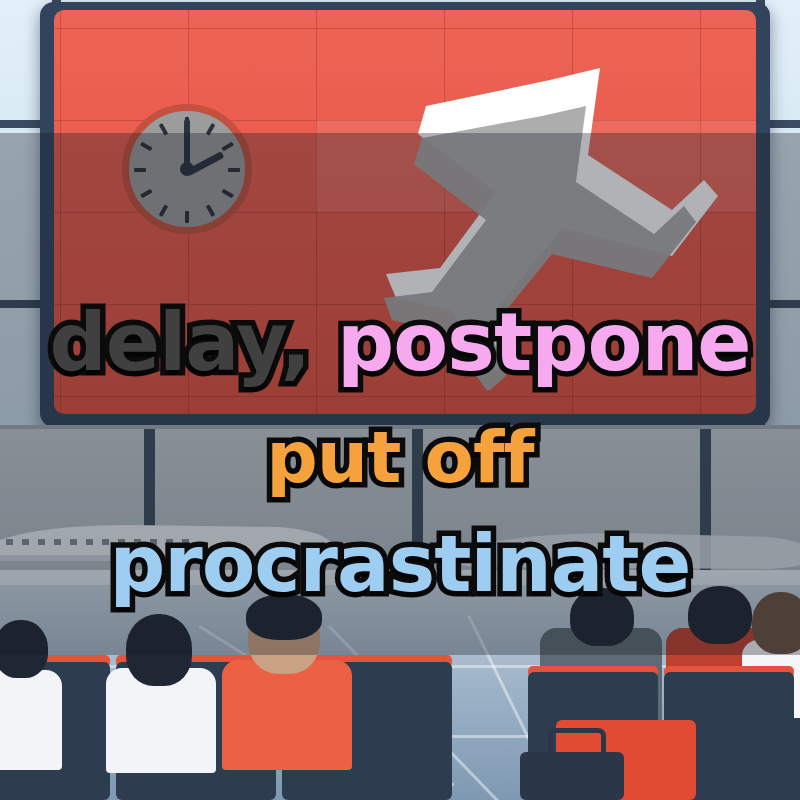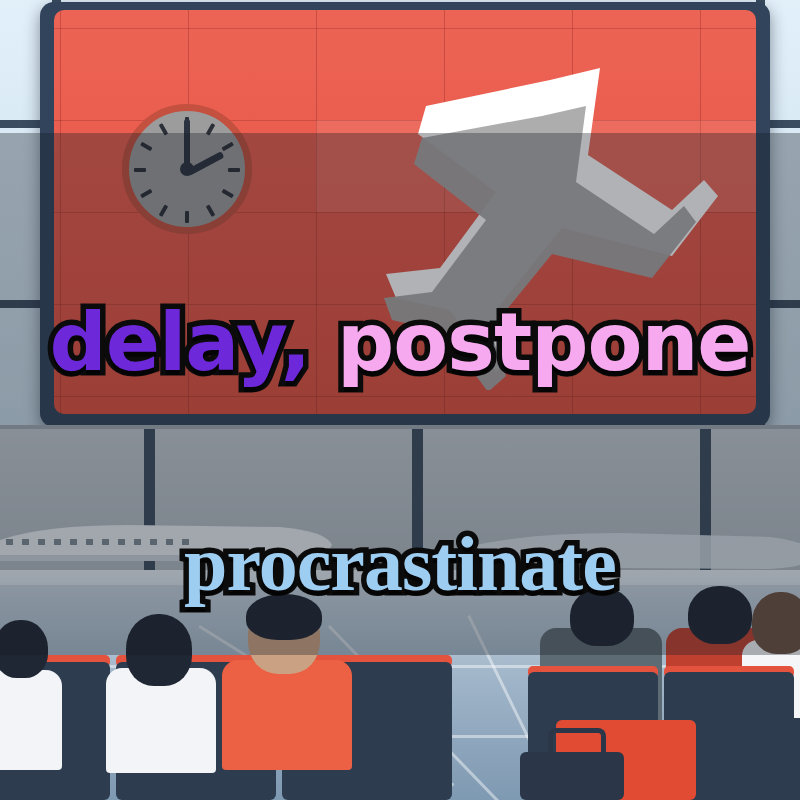--- a/index.html
+++ b/index.html
@@ -131,31 +131,31 @@
     text-align: center;
     font-family: "DejaVu Sans", "Liberation Sans", sans-serif;
     font-weight: 700;
     letter-spacing: -1px;
     white-space: nowrap;
     line-height: 1;
   }
   .ln1 { top: 183px;  font-size: 84px; }
   .ln2 { top: 303px;  font-size: 80px; }
   .ln3 { top: 421px;  font-size: 72px; }
-  .ln4 { top: 525px;  font-size: 78px; font-family: Liberation Serif, serif; }
+  .ln4 { top: 525px;  font-size: 78px; }
 
   .tx {
     -webkit-text-stroke: 11px #0b0b0b;
     paint-order: stroke fill;
     text-shadow:
       0 5px 0 rgba(0,0,0,0.55);
   }
   .c-yellow { color: #f2d31b; }
   .c-white  { color: #ffffff; }
-  .c-green  { color: #6d28d9; }
+  .c-green  { color: #404040; }
   .c-pink   { color: #f7a9ef; }
   .c-orange { color: #f5a23c; }
   .c-blue   { color: #9ecdf2; }
 </style>
 </head>
 <body>
 
 <div id="stage">
 
   <div class="layer sky"></div>
@@ -274,18 +274,21 @@
       <div class="hand hand-hr" style="transform: rotate(62deg);"></div>
       <div class="hub"></div>
     </div>
     <div class="layer dim-band"></div>
 
 
   <div class="caption ln2">
     <span class="tx c-green">delay</span><span class="tx c-green">,</span><span class="tx c-pink">&nbsp;</span><span class="tx c-pink">postpone</span>
   </div>
 
+  <div class="caption ln3">
+    <span class="tx c-orange">put off</span>
+  </div>
 
   <div class="caption ln4">
     <span class="tx c-blue">procrastinate</span>
   </div>
 
 </div>
 
 </body></html>

